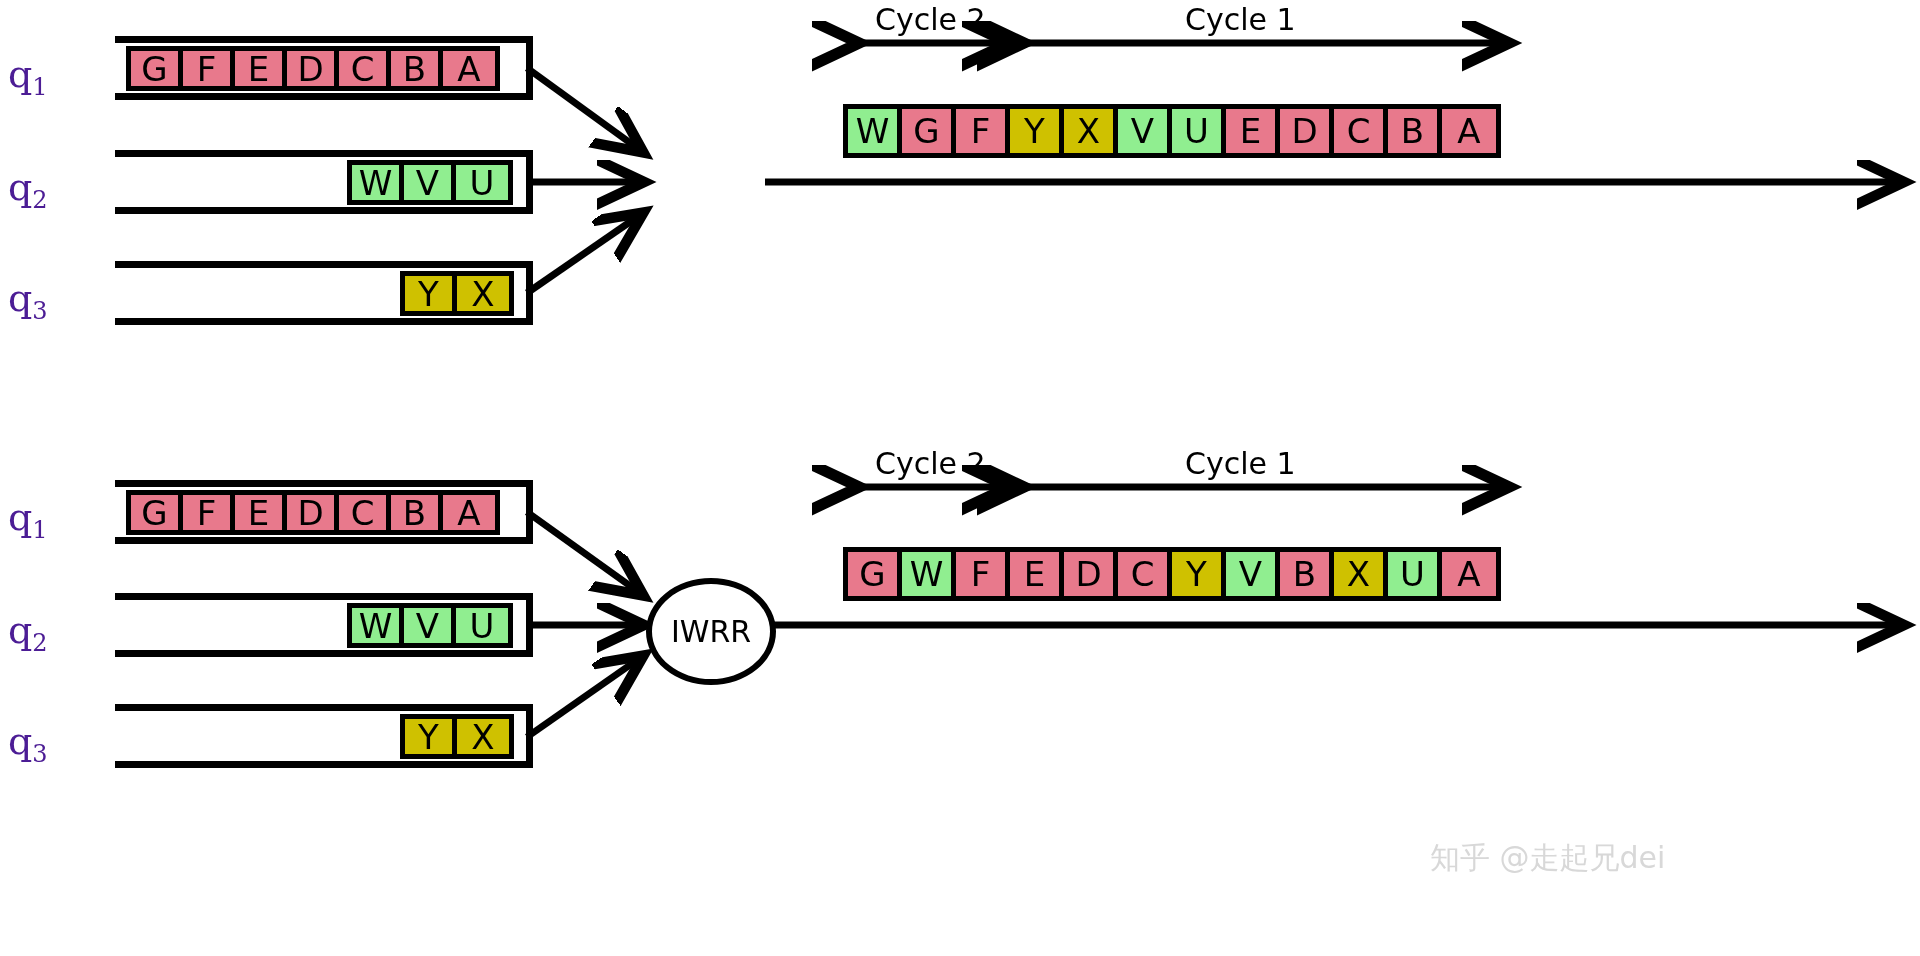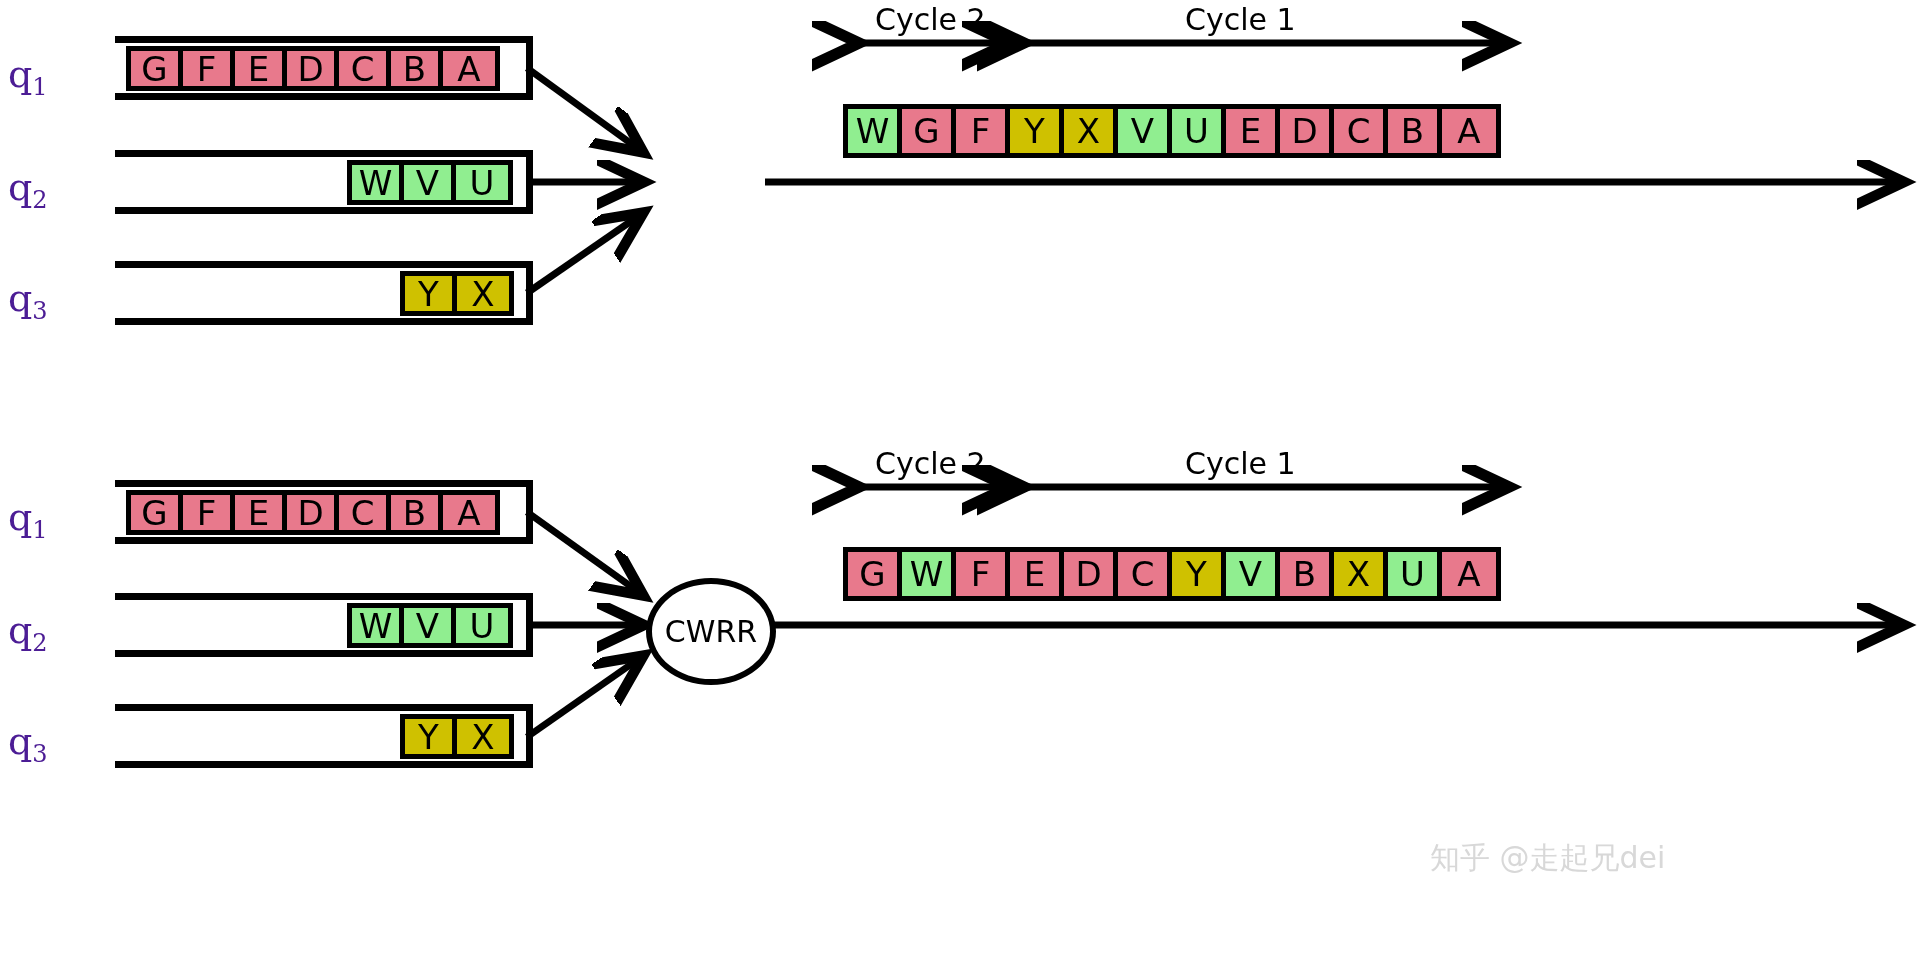--- a/index.html
+++ b/index.html
@@ -185,21 +185,21 @@
     <div class="bar top"></div>
     <div class="bar bot"></div>
     <div class="cap"></div>
   </div>
   <div class="cells" style="left:400px;top:714px;height:45px;">
       <div class="cell yellow" style="width: 52px;">Y</div>
       <div class="cell yellow" style="width: 52px;">X</div>
     </div>
 
   <div class="sched" style="left:646px;top:578px;width:118px;height:95px;">
-    <span>CWRR</span>
+    <span>IWRR</span>
   </div>
 
   <div class="cyclecap" style="left:875px;top:446px;">
     <span>Cycle 2</span>
   </div>
   <div class="cyclecap" style="left:1185px;top:446px;">
     <span>Cycle 1</span>
   </div>
 
   <div class="cells" style="left:843px;top:547px;height:54px;">

